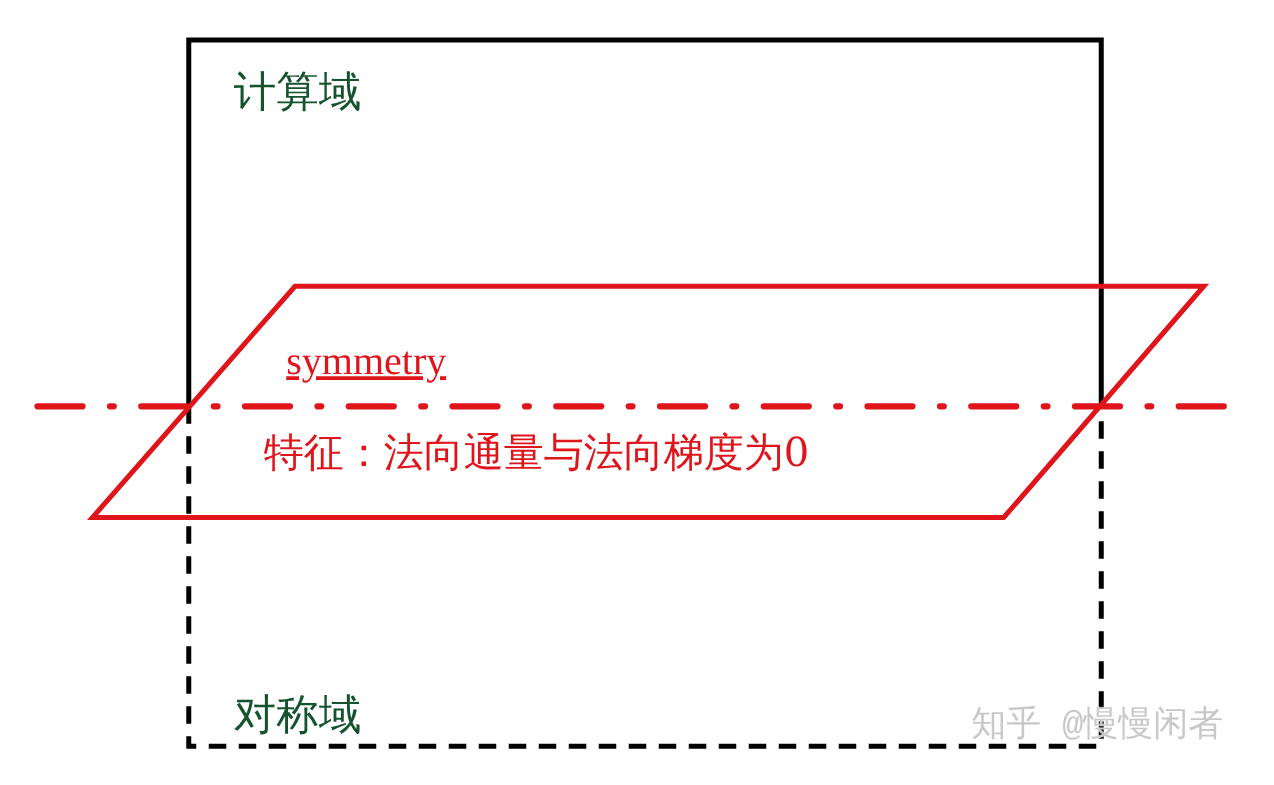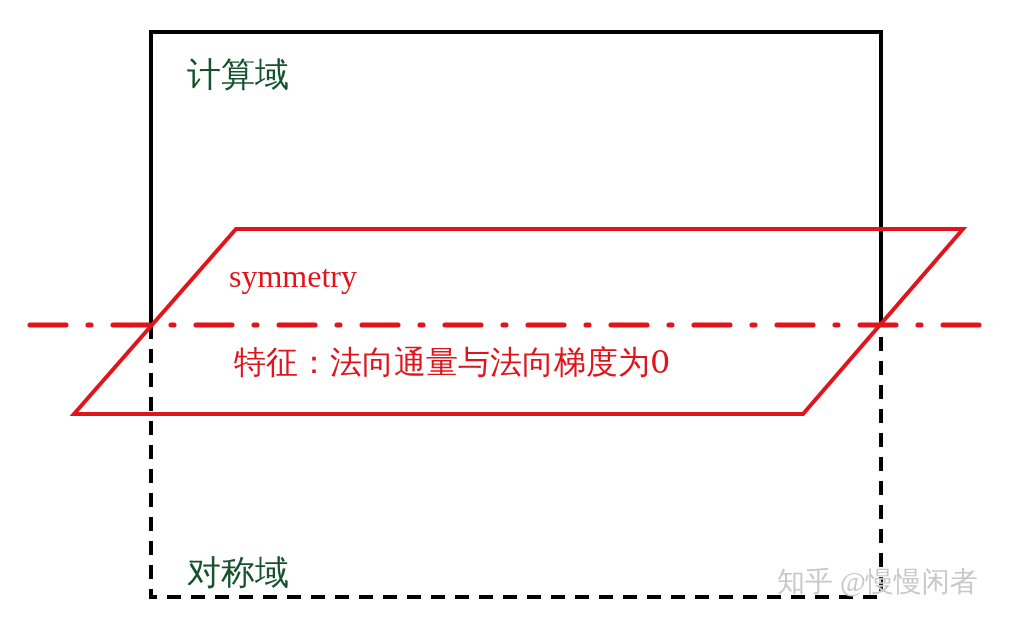--- a/index.html
+++ b/index.html
@@ -29,33 +29,34 @@
     .label-black {
       color: #14532d;
       font-size: 34px;
     }
     .label-red {
       color: #e0141b;
     }
     #compute-label { left: 187px; top: 57px; }
     #symmetry-domain-label { left: 187px; top: 540px; margin-top: 15px; }
     #symmetry-word {
-      left: 229px; top: 260px;
+      left: 229px; top: 272px;
       font-size: 32px;
       font-family: "Liberation Serif", "DejaVu Serif", serif;
+      text-decoration: underline;
     }
     #feature-text {
-      left: 234px; top: 346px;
+      left: 211px; top: 346px;
       font-size: 32px;
     }
     #watermark {
       left: 777px; top: 568px;
       font-size: 28px;
       color: #c8c8c8;
-      font-family: Liberation Serif, serif;
+      font-family: Liberation Mono, monospace;
       text-shadow: 0 0 1px #ffffff;
     }
   </style>
 </head>
 <body>
 
 <svg class="diagram" viewBox="0 0 1019 628" xmlns="http://www.w3.org/2000/svg">
 
   <path d="M151 325 L151 32 L881 32 L881 325" fill="none" stroke="#000000" stroke-width="4" stroke-linejoin="miter"></path>
 

